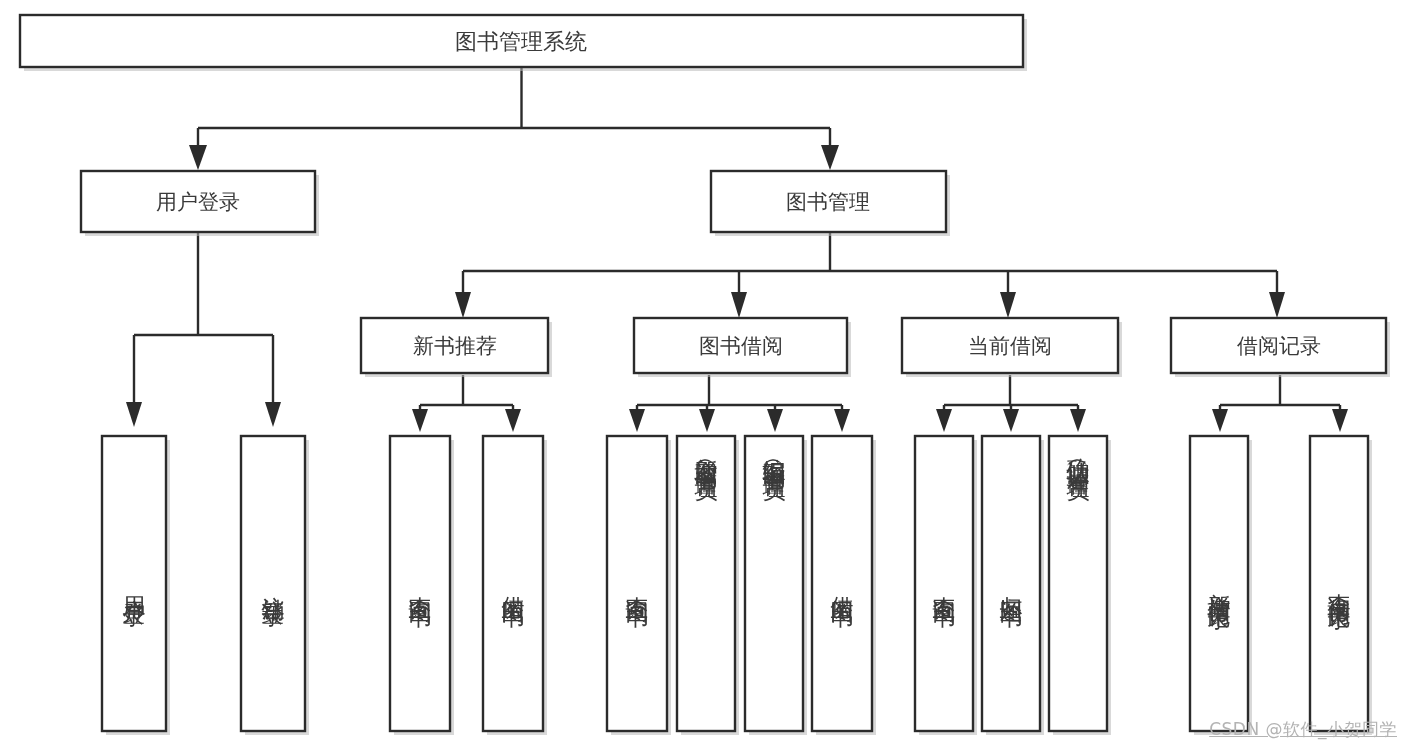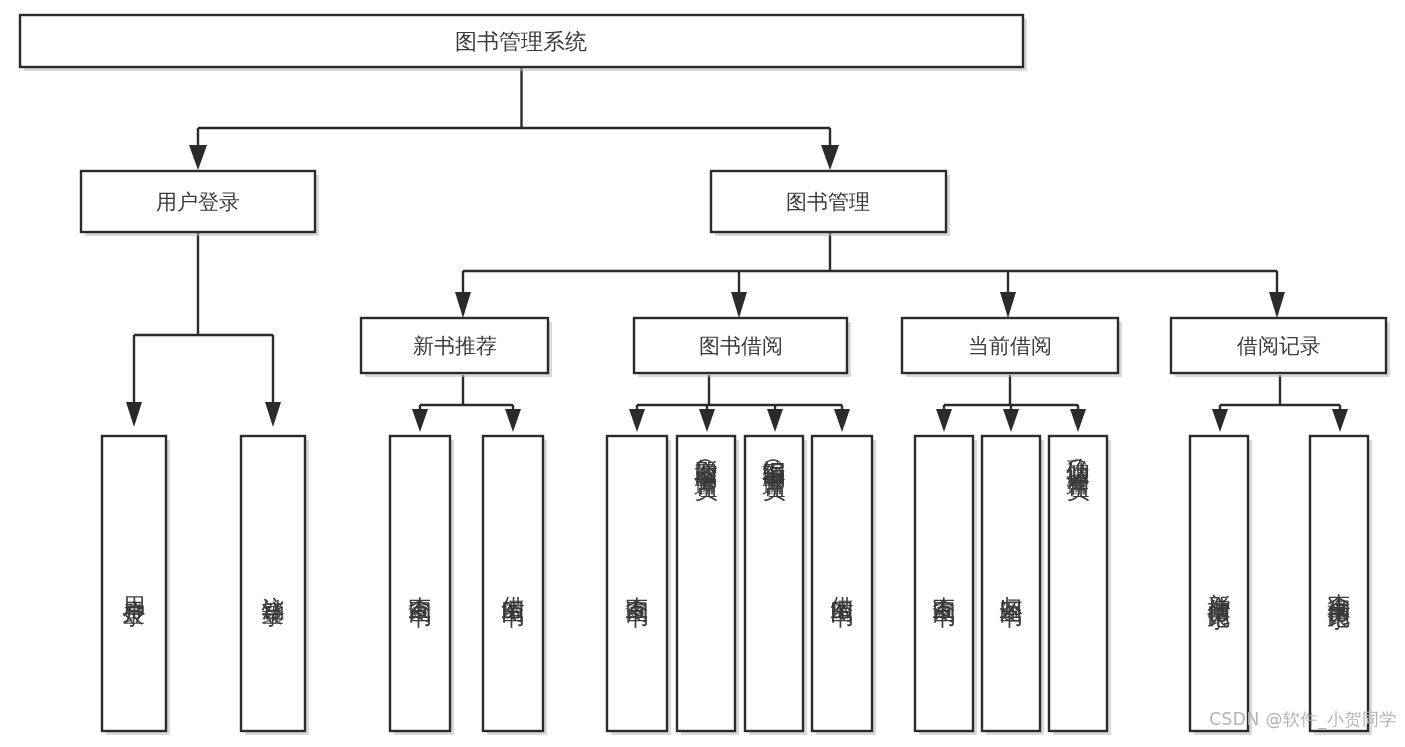--- a/index.html
+++ b/index.html
@@ -70,26 +70,27 @@
     font-size: 23px;
     line-height: 1.08;
     letter-spacing: 3px;
     color: #3a3a3a;
     white-space: nowrap;
     text-align: center;
   }
   .watermark {
     position: absolute;
     right: 8px;
-    bottom: 16px;
+    bottom: 6px;
     font-family: "DejaVu Sans", "Liberation Sans", sans-serif;
     font-size: 17px;
     color: #b3b3b3;
     letter-spacing: 0.5px;
     white-space: nowrap;
+    text-decoration: underline;
   }
 </style>
 </head>
 <body>
 
 <div id="diagram-root">
 
   <svg class="diagram" viewBox="0 0 1405 747">
 
     <g>

